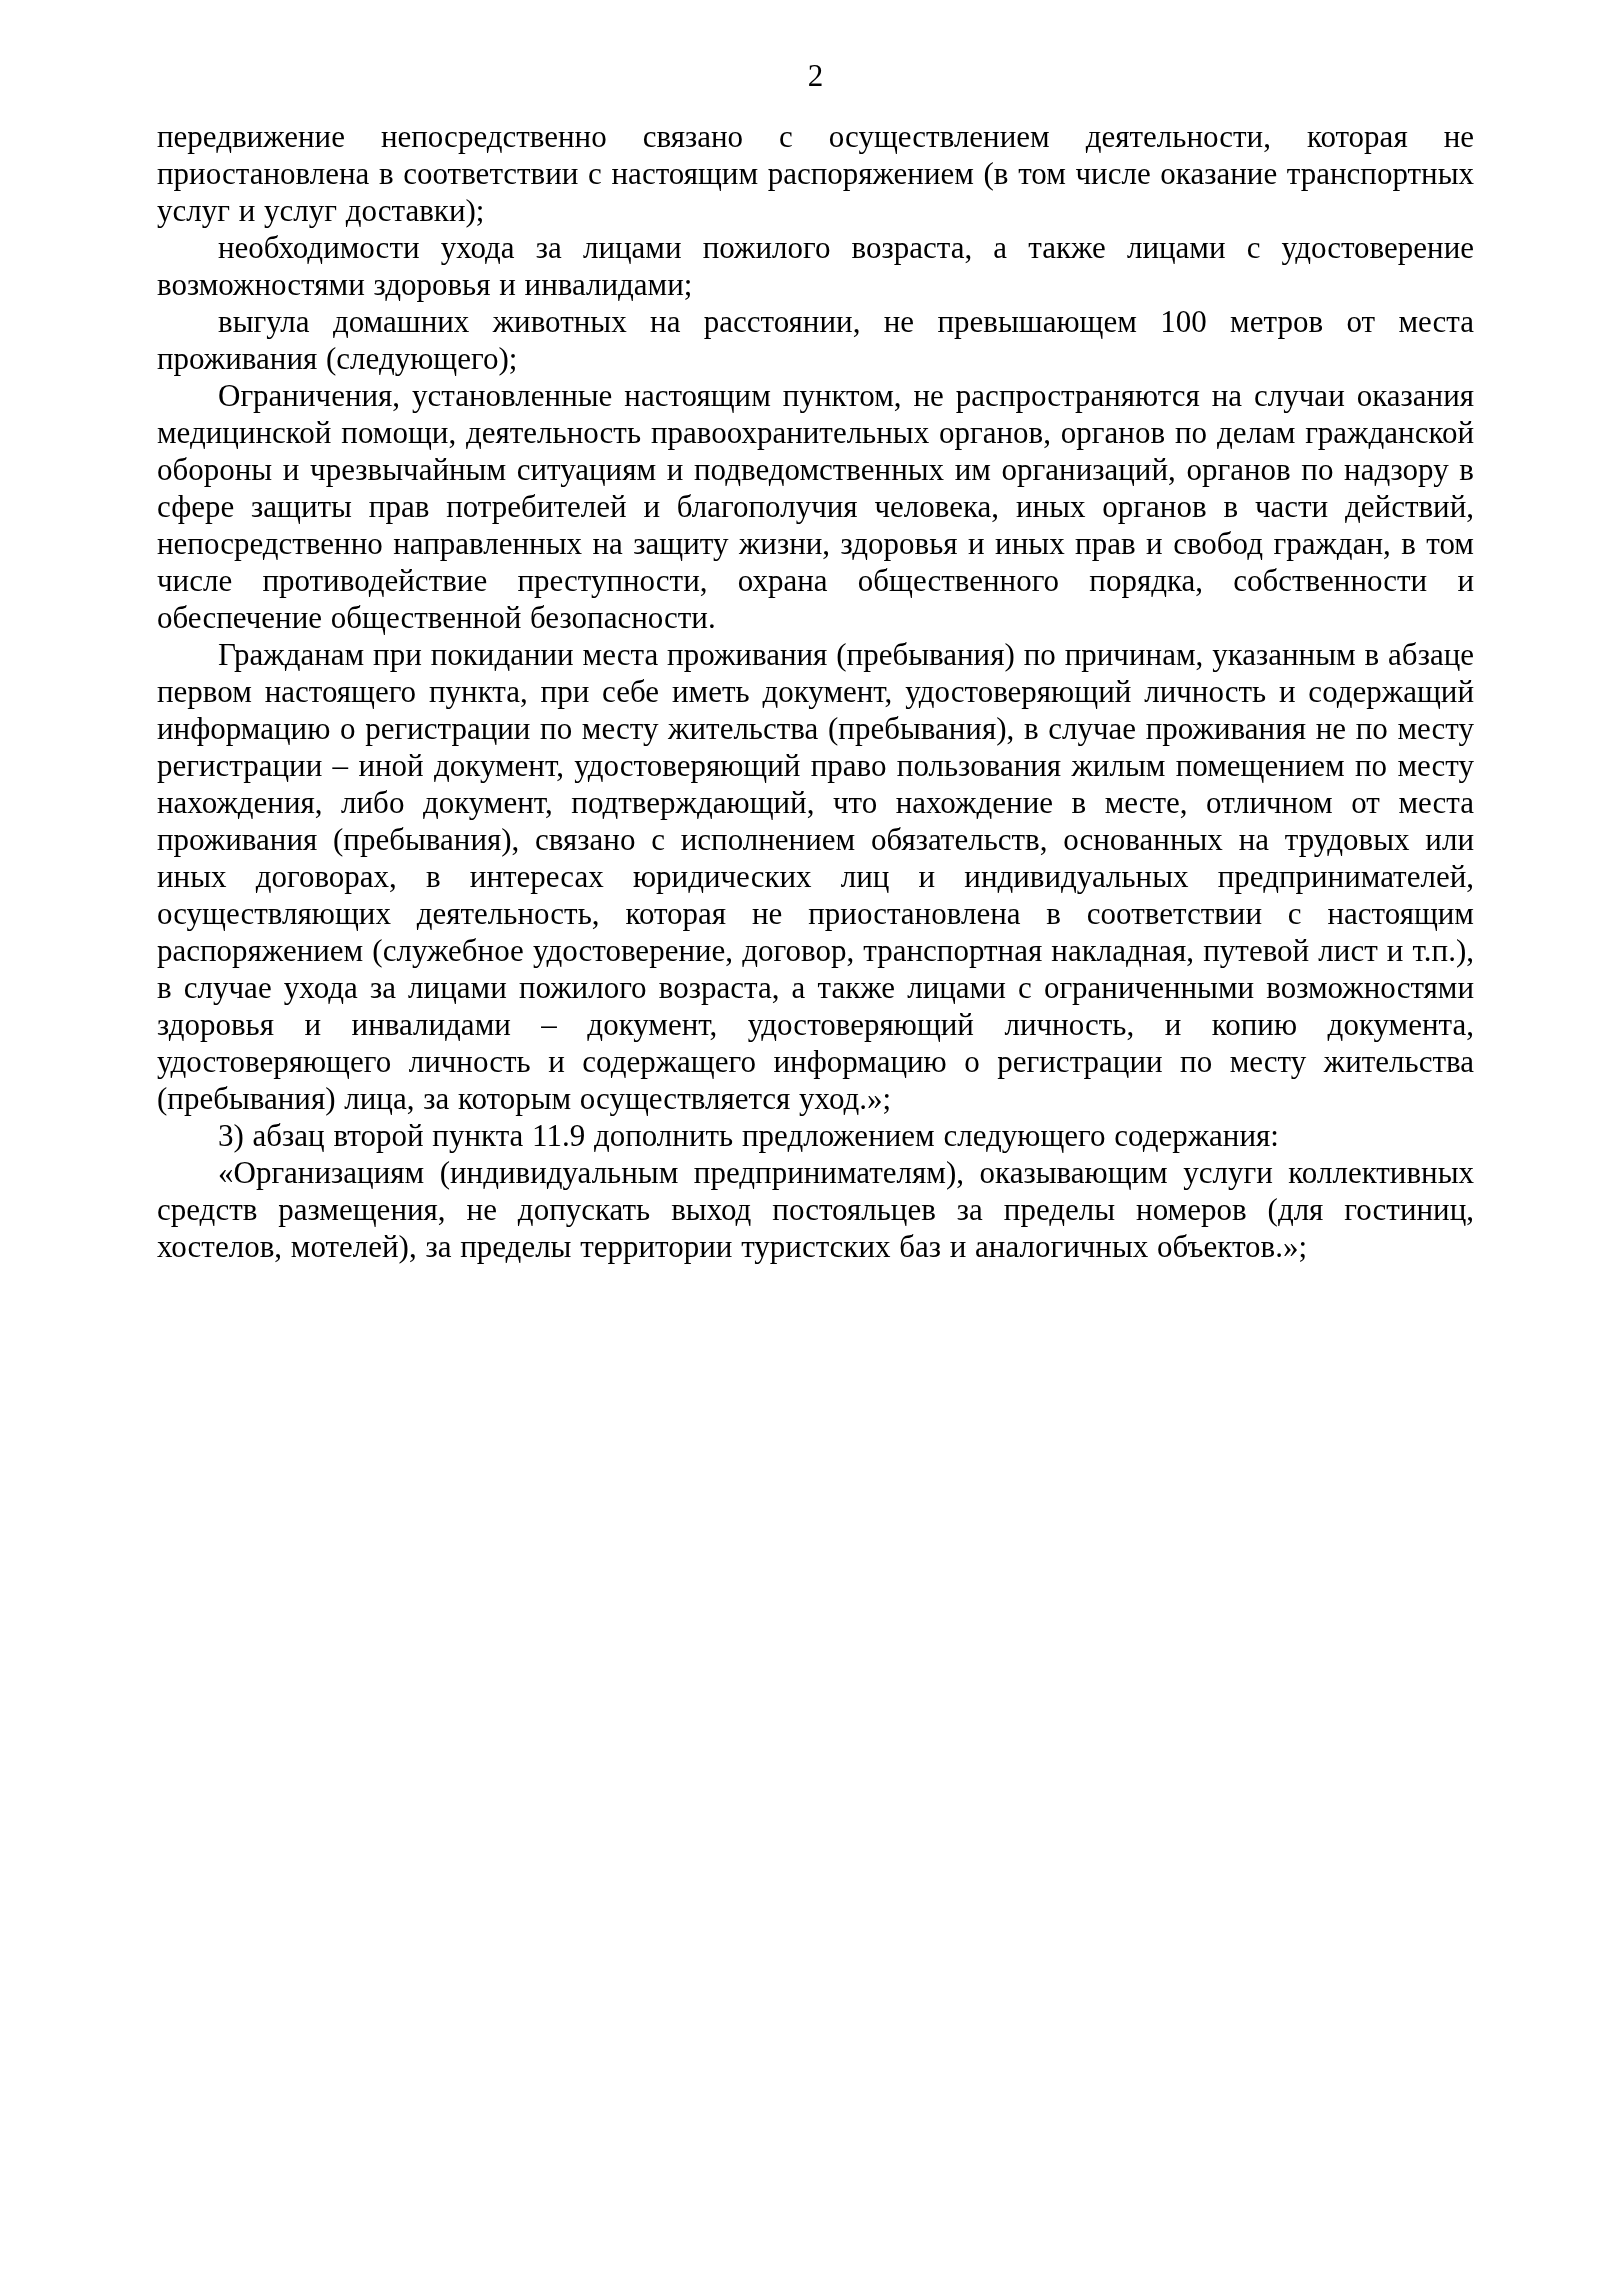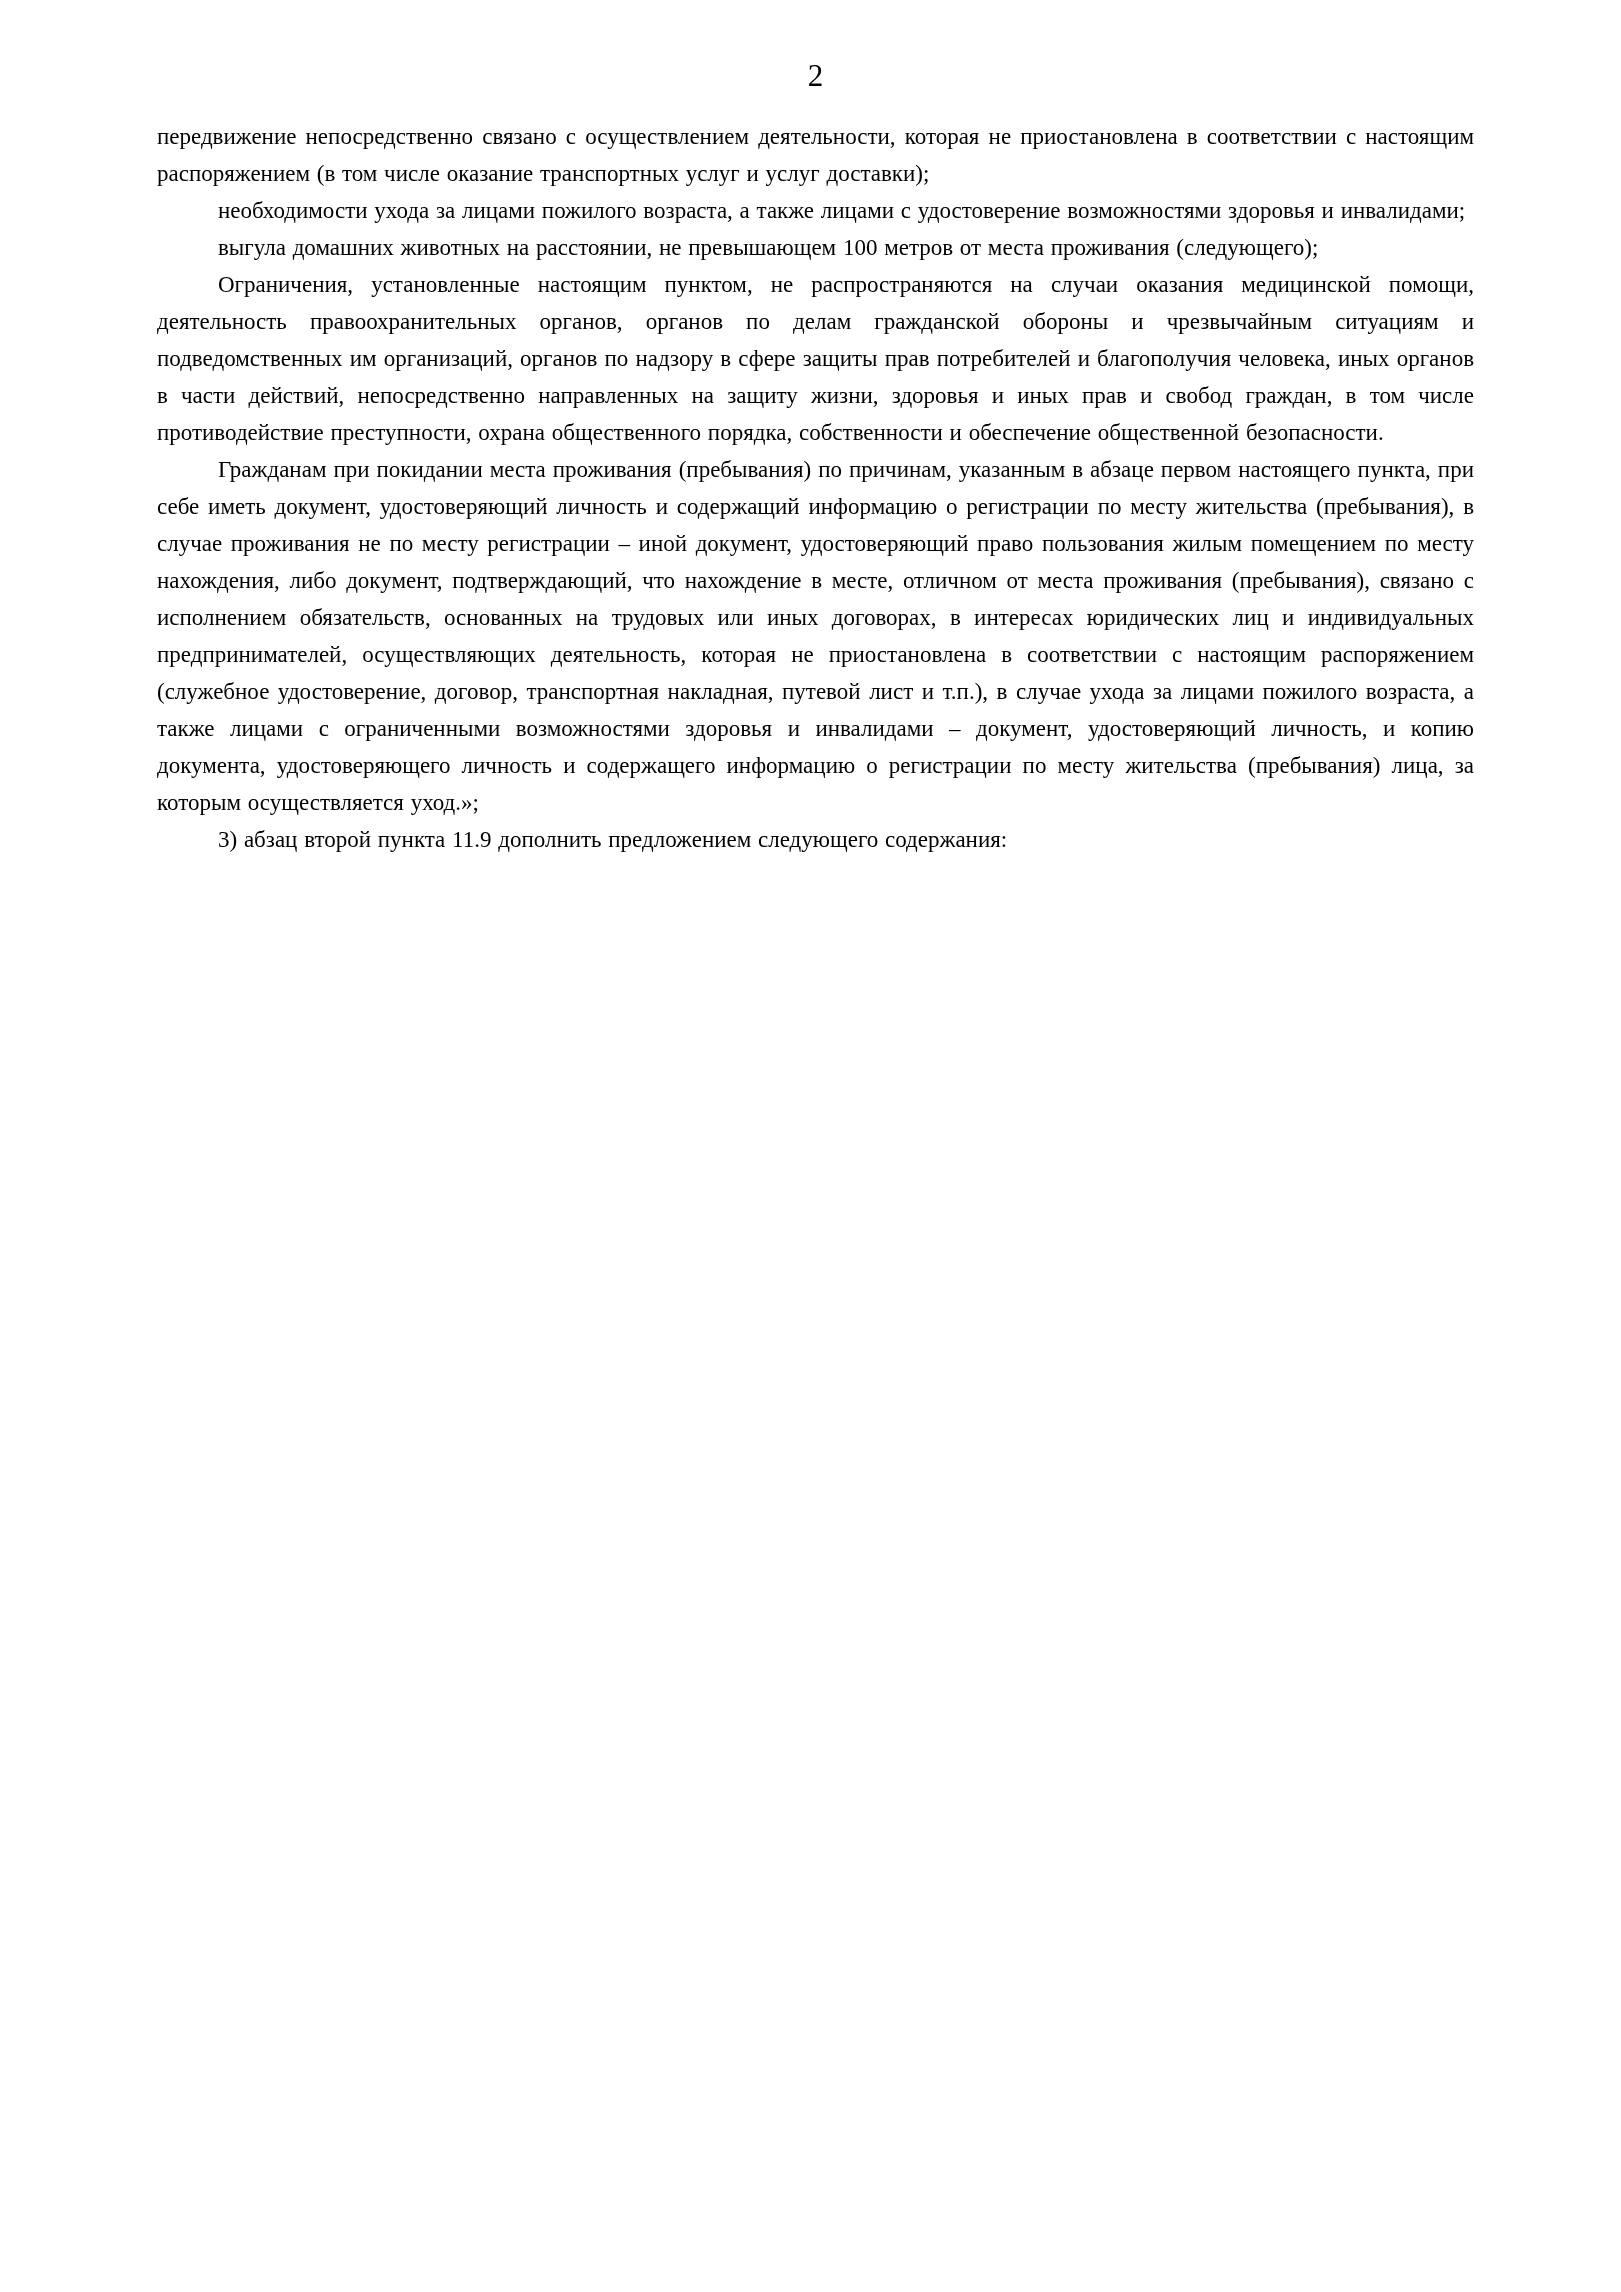--- a/index.html
+++ b/index.html
@@ -20,21 +20,21 @@
     padding: 57px 147px 0 157px;
     background: #ffffff;
   }
   .page-number {
     text-align: center;
     font-size: 31px;
     line-height: 37px;
     margin-bottom: 23.5px;
   }
   .body-text p.para {
-    font-size: 23px;
+    font-size: 31px;
     line-height: 37px;
     text-align: justify;
     text-justify: inter-word;
     word-spacing: 1px;
   }
   .body-text p.para.indent {
     text-indent: 61px;
   }
 </style>
 </head>
@@ -42,15 +42,16 @@
 
 <div class="page">
   <div class="page-number">2</div>
   <div class="body-text">
       <p class="para">передвижение непосредственно связано с осуществлением деятельности, которая не приостановлена в соответствии с настоящим распоряжением (в том числе оказание транспортных услуг и услуг доставки);</p>
       <p class="para indent">необходимости ухода за лицами пожилого возраста, а также лицами с удостоверение возможностями здоровья и инвалидами;</p>
       <p class="para indent">выгула домашних животных на расстоянии, не превышающем 100 метров от места проживания (следующего);</p>
       <p class="para indent">Ограничения, установленные настоящим пунктом, не распространяются на случаи оказания медицинской помощи, деятельность правоохранительных органов, органов по делам гражданской обороны и чрезвычайным ситуациям и подведомственных им организаций, органов по надзору в сфере защиты прав потребителей и благополучия человека, иных органов в части действий, непосредственно направленных на защиту жизни, здоровья и иных прав и свобод граждан, в том числе противодействие преступности, охрана общественного порядка, собственности и обеспечение общественной безопасности.</p>
       <p class="para indent">Гражданам при покидании места проживания (пребывания) по причинам, указанным в абзаце первом настоящего пункта, при себе иметь документ, удостоверяющий личность и содержащий информацию о регистрации по месту жительства (пребывания), в случае проживания не по месту регистрации – иной документ, удостоверяющий право пользования жилым помещением по месту нахождения, либо документ, подтверждающий, что нахождение в месте, отличном от места проживания (пребывания), связано с исполнением обязательств, основанных на трудовых или иных договорах, в интересах юридических лиц и индивидуальных предпринимателей, осуществляющих деятельность, которая не приостановлена в соответствии с настоящим распоряжением (служебное удостоверение, договор, транспортная накладная, путевой лист и т.п.), в случае ухода за лицами пожилого возраста, а также лицами с ограниченными возможностями здоровья и инвалидами – документ, удостоверяющий личность, и копию документа, удостоверяющего личность и содержащего информацию о регистрации по месту жительства (пребывания) лица, за которым осуществляется уход.»;</p>
       <p class="para indent">3) абзац второй пункта 11.9 дополнить предложением следующего содержания:</p>
+      <p class="para indent">«Организациям (индивидуальным предпринимателям), оказывающим услуги коллективных средств  размещения, не допускать выход постояльцев за пределы номеров (для гостиниц, хостелов, мотелей), за пределы территории туристских баз и аналогичных объектов.»;</p>
     </div>
 </div>
 
 
 </body></html>

